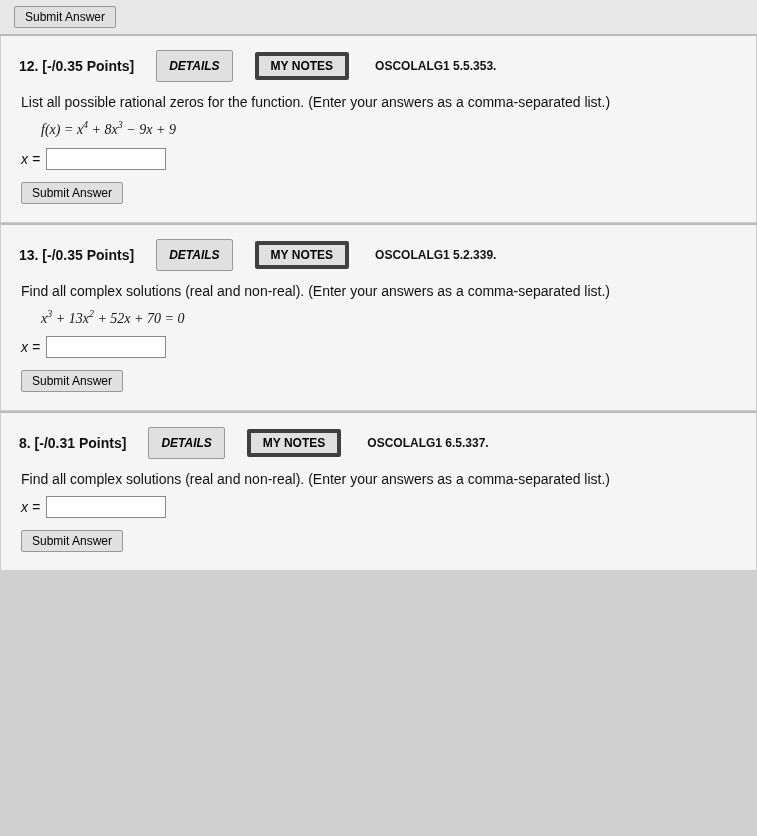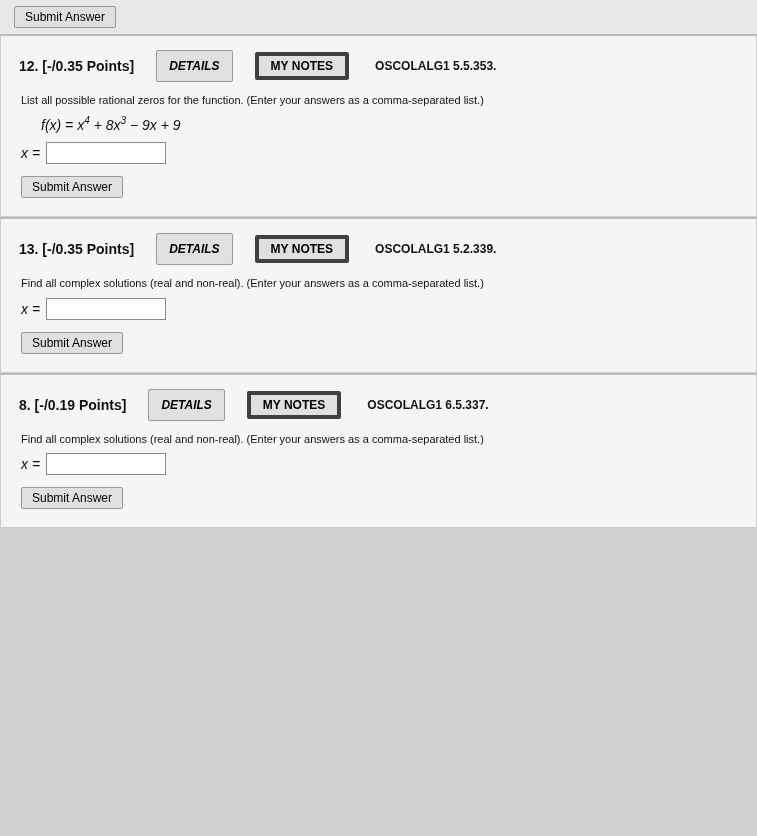--- a/index.html
+++ b/index.html
@@ -87,29 +87,30 @@
       font-weight: bold;
       font-size: 12px;
       margin-left: 4px;
     }
 
     .question-body {
       margin-left: 2px;
     }
 
     .question-text {
-      font-size: 11px;
+      font-size: 14px;
       margin-bottom: 6px;
       line-height: 1.5;
     }
 
     .equation {
       font-style: italic;
       margin: 4px 0 10px 20px;
       font-size: 14px;
+      font-family: Liberation Serif, serif;
     }
 
     .answer-row {
       display: flex;
       align-items: center;
       gap: 6px;
       margin-bottom: 12px;
     }
 
     .answer-label {
@@ -176,33 +177,36 @@
       <span class="question-number">
         <span>13.</span>
         <span>[-/0.35 Points]</span>
       </span>
       <button class="details-btn">DETAILS</button>
       <button class="mynotes-btn">MY NOTES</button>
       <span class="reference-code">OSCOLALG1 5.2.339.</span>
     </div>
     <div class="question-body">
       <div class="question-text">Find all complex solutions (real and non-real). (Enter your answers as a comma-separated list.)</div>
+      <div class="equation">
+        <i>x</i><sup>3</sup> + 13<i>x</i><sup>2</sup> + 52<i>x</i> + 70 = 0
+      </div>
       <div class="answer-row">
         <span class="answer-label">x =</span>
         <input class="answer-input" type="text" style="">
       </div>
       <button class="submit-btn">Submit Answer</button>
     </div>
   </div>
 
   <div class="question-block">
     <div class="question-header">
       <span class="question-number">
         <span>8.</span>
-        <span>[-/0.19 Points]</span>
+        <span>[-/0.31 Points]</span>
       </span>
       <button class="details-btn">DETAILS</button>
       <button class="mynotes-btn">MY NOTES</button>
       <span class="reference-code">OSCOLALG1 6.5.337.</span>
     </div>
     <div class="question-body">
       <div class="question-text">Find all complex solutions (real and non-real). (Enter your answers as a comma-separated list.)</div>
       <div class="answer-row">
         <span class="answer-label">x =</span>
         <input class="answer-input" type="text" style="">

